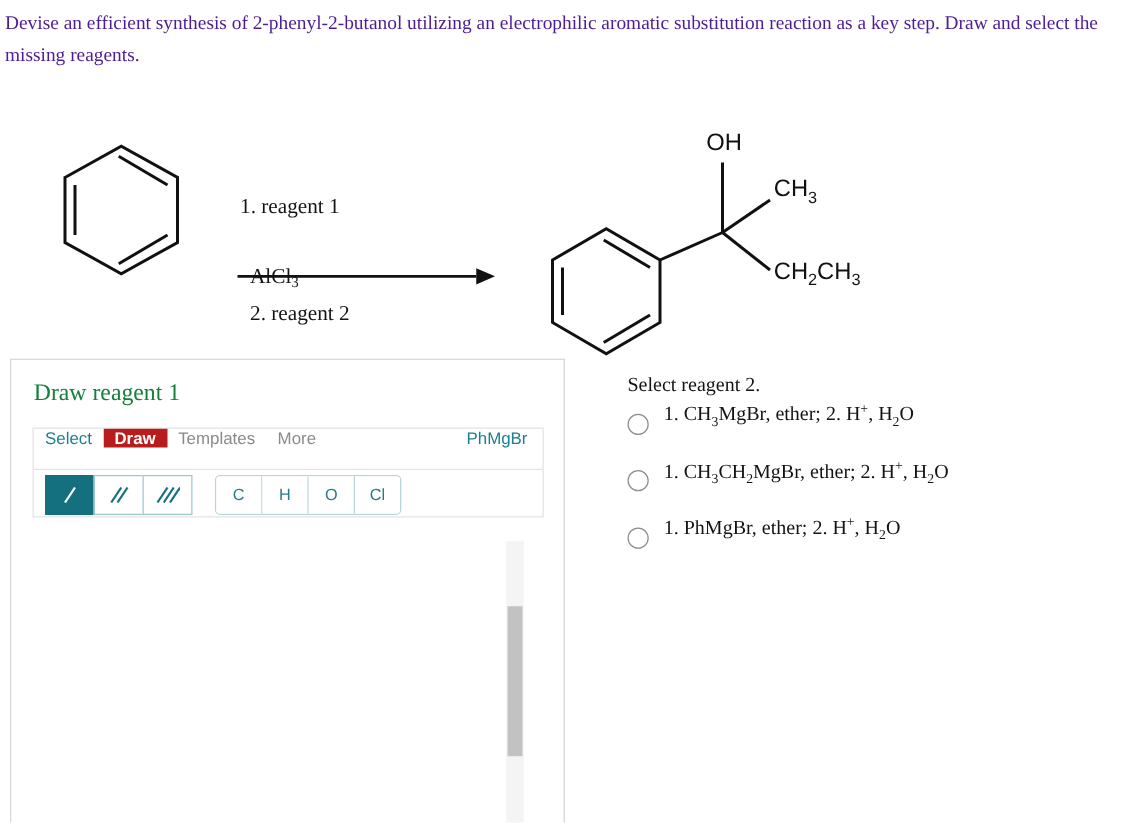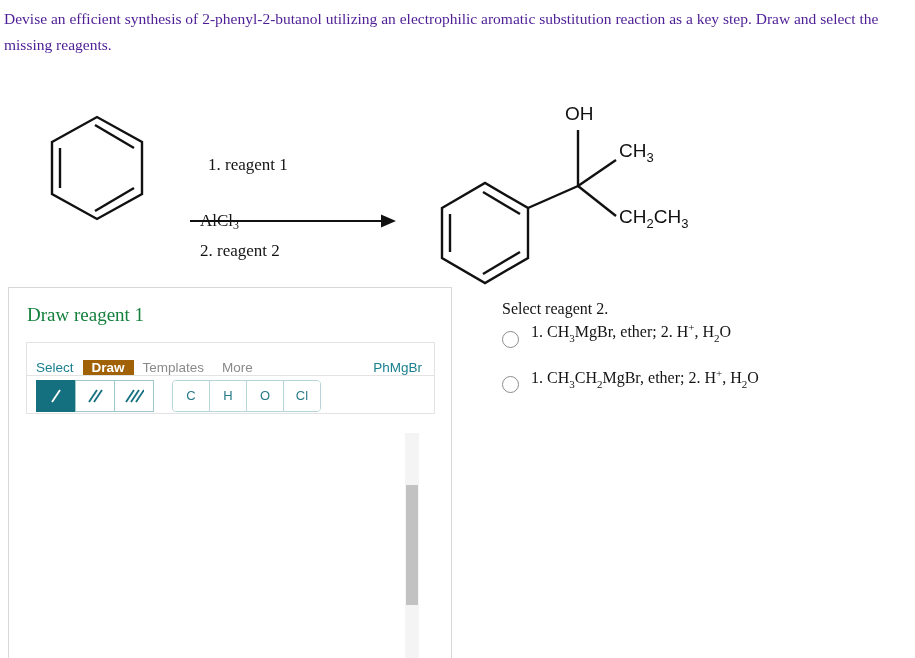--- a/index.html
+++ b/index.html
@@ -41,21 +41,21 @@
   #arrow-block { left: 185px; top: 40px; }
   #product-structure { left: 432px; top: 5px; }
 
   .cond-text {
     position: absolute;
     font-family: "Liberation Serif", serif;
     font-size: 17px;
     color: #141414;
     white-space: nowrap;
   }
-  #cond-top-1 { left: 208px; top: 100px; text-align: right; }
+  #cond-top-1 { left: 192px; top: 100px; text-align: right; }
   #cond-top-2 { left: 200px; top: 138px; margin-top: 18px; }
   #cond-bottom { left: 200px; top: 186px; }
   .sub { font-size: 12px; vertical-align: -0.28em; }
 
   
   #draw-panel {
     position: absolute;
     left: 8px;
     top: 287px;
     width: 444px;
@@ -80,35 +80,35 @@
     height: 72px;
     border: 1px solid #e3e3e3;
     background: #ffffff;
     box-sizing: border-box;
   }
   #tool-tabs {
     position: relative;
     height: 32px;
     border-bottom: 1px solid #e3e3e3;
     display: flex;
-    align-items: flex-end;
+    align-items: flex-start;
     font-family: "Liberation Sans", sans-serif;
   }
   .tab {
     display: flex;
     align-items: center;
     padding: 0 9px;
     font-size: 13.5px;
     color: #1a7f8e;
     cursor: pointer;
     user-select: none;
   }
   .tab.muted { color: #8a8a8a; }
   .tab.active {
-    background: #a16207;
+    background: #b91c1c;
     color: #ffffff;
     font-weight: bold;
   }
   #tab-erase {
     margin-left: auto;
     padding-right: 12px;
   }
 
   #tool-row {
     position: relative;
@@ -326,13 +326,17 @@
   <div id="answer-title">Select reagent 2.</div>
 
   <div class="opt-row">
     <span class="radio"></span>
     <span class="opt-label"><span>1. CH</span><sub>3</sub><span>MgBr, ether; 2. H</span><sup>+</sup><span>, H</span><sub>2</sub><span>O</span></span>
   </div>
   <div class="opt-row">
     <span class="radio"></span>
     <span class="opt-label"><span>1. CH</span><sub>3</sub><span>CH</span><sub>2</sub><span>MgBr, ether; 2. H</span><sup>+</sup><span>, H</span><sub>2</sub><span>O</span></span>
   </div>
+  <div class="opt-row">
+    <span class="radio"></span>
+    <span class="opt-label"><span>1. PhMgBr, ether; 2. H</span><sup>+</sup><span>, H</span><sub>2</sub><span>O</span></span>
+  </div>
 </div>
 
 </body></html>

